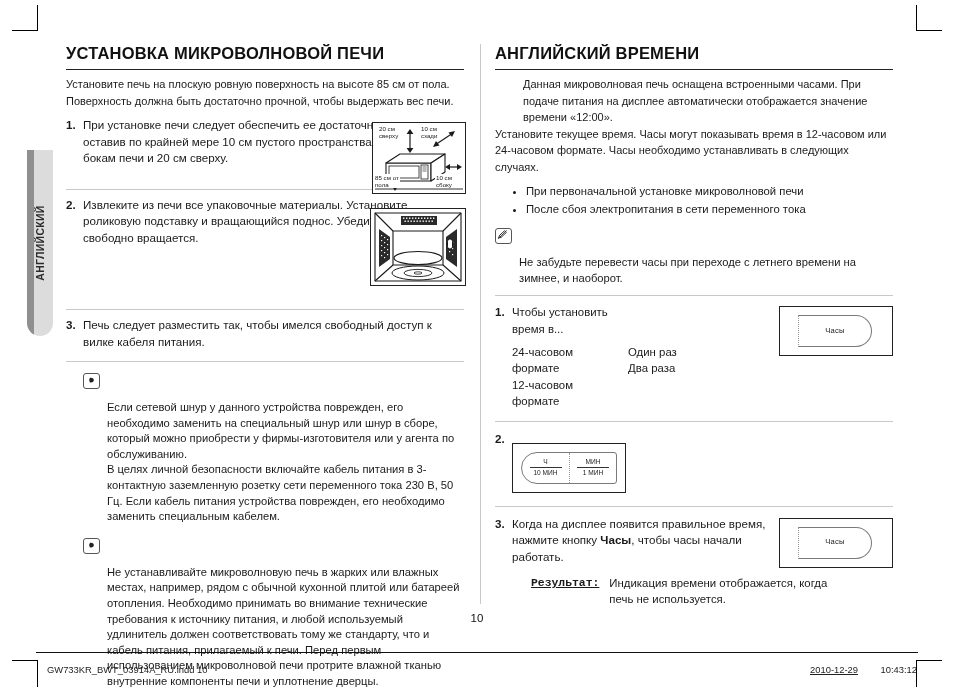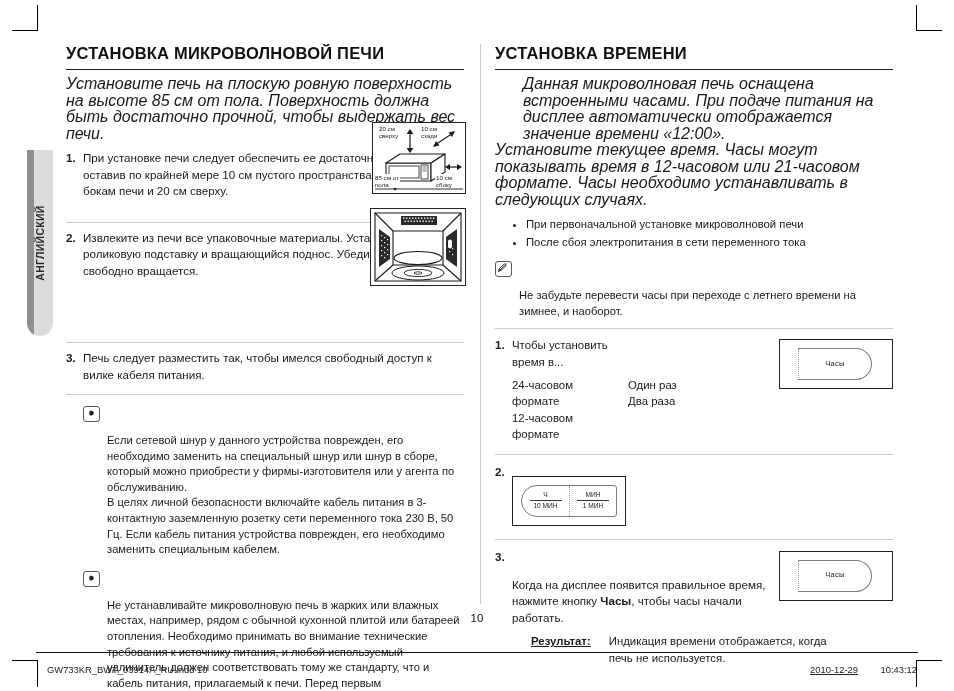--- a/index.html
+++ b/index.html
@@ -77,24 +77,23 @@
     font-size: 16.5px;
     font-weight: bold;
     letter-spacing: 0.2px;
     margin: 0 0 5px 0;
     padding: 0 0 6px 0;
     border-bottom: 1.6px solid #222;
     color: #111;
   }
 
   p.lead {
-    font-size: 16px;
+    font-size: 11px;
     line-height: 16.5px;
     margin: 6px 0 8px 0;
-    font-style: italic;
   }
 
   
   .step {
     display: flex;
     font-size: 11.6px;
     line-height: 16.5px;
     margin: 7px 0 0 0;
     position: relative;
   }
@@ -234,21 +233,22 @@
     display: flex;
     font-size: 11.4px;
     line-height: 16.4px;
     margin-top: 7px;
     padding-left: 19px;
   }
   .result .rlabel {
     font-weight: bold;
     text-decoration: underline;
     flex: 0 0 auto;
-    margin-right: 18px;
+    margin-right: 10px;
+    font-family: Liberation Mono, monospace;
   }
   .b { font-weight: bold; }
 
   
   .pagenum {
     position: absolute;
     left: 0; right: 0;
     top: 612px;
     text-align: center;
     font-size: 11.5px;
@@ -475,24 +475,24 @@
         </div>
         <div class="ntext" style="white-space:pre-line;">Не устанавливайте микроволновую печь в жарких или влажных местах, например, рядом с обычной кухонной плитой или батареей отопления. Необходимо принимать во внимание технические требования к источнику питания, и любой используемый удлинитель должен соответствовать тому же стандарту, что и кабель питания, прилагаемый к печи. Перед первым использованием микроволновой печи протрите влажной тканью внутренние компоненты печи и уплотнение дверцы.</div>
       </div>
 
     </div>
 
     <div class="col-divider"></div>
 
     <div class="col col-right">
 
-      <h1 class="sec-title">УСТАНОВКА ВРЕМЕНИ</h1>
+      <h1 class="sec-title">АНГЛИЙСКИЙ ВРЕМЕНИ</h1>
 
       <p class="lead" style="margin-bottom:0;margin-left:28px;">Данная микроволновая печь оснащена встроенными часами. При подаче питания на дисплее автоматически отображается значение времени «12:00».</p>
-      <p class="lead" style="margin-top:0;">Установите текущее время. Часы могут показывать время в 12-часовом или 21-часовом формате. Часы необходимо устанавливать в следующих случаях.</p>
+      <p class="lead" style="margin-top:0;">Установите текущее время. Часы могут показывать время в 12-часовом или 24-часовом формате. Часы необходимо устанавливать в следующих случаях.</p>
 
       <ul class="bullets">
         <li>При первоначальной установке микроволновой печи</li>
         <li>После сбоя электропитания в сети переменного тока</li>
       </ul>
 
       <div class="note" style="padding-left:0; margin-top:9px;">
         <div class="icon">
           <span class="ico-box">
             <svg viewBox="0 0 15 14" width="13" height="12" style="position:absolute;left:0;top:0;">
@@ -561,21 +561,21 @@
           </div>
         </div>
       </div>
 
       <hr class="rule" style="margin-top:13px;">
 
       <div class="step" style="margin-top:9px;">
         <div class="num">3.</div>
         <div class="body">
           <div class="keyrow">
-            <div style="flex:1 1 auto; padding-right:10px;margin-top:28px;">
+            <div style="flex:1 1 auto; padding-right:10px;">
               <div><span>Когда на дисплее появится правильное время, нажмите кнопку </span><span class="b">Часы</span><span>, чтобы часы начали работать.</span></div>
             </div>
             <div class="key-figure" style="margin-top:2px;">
               <div class="key-btn key-btn-clock">
                 <span class="lbl">Часы</span>
               </div>
             </div>
           </div>
           <div class="result">
             <span class="rlabel">Результат:</span>

